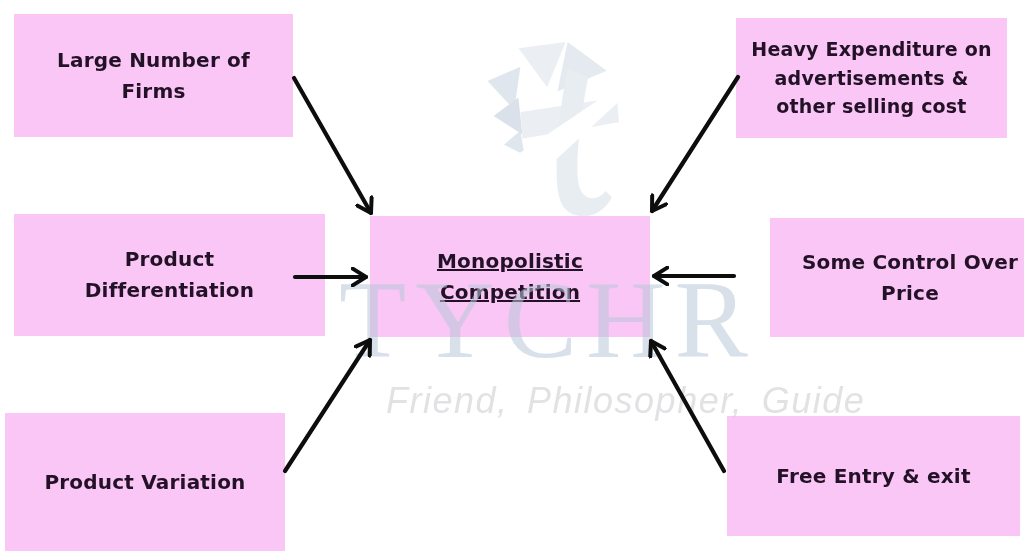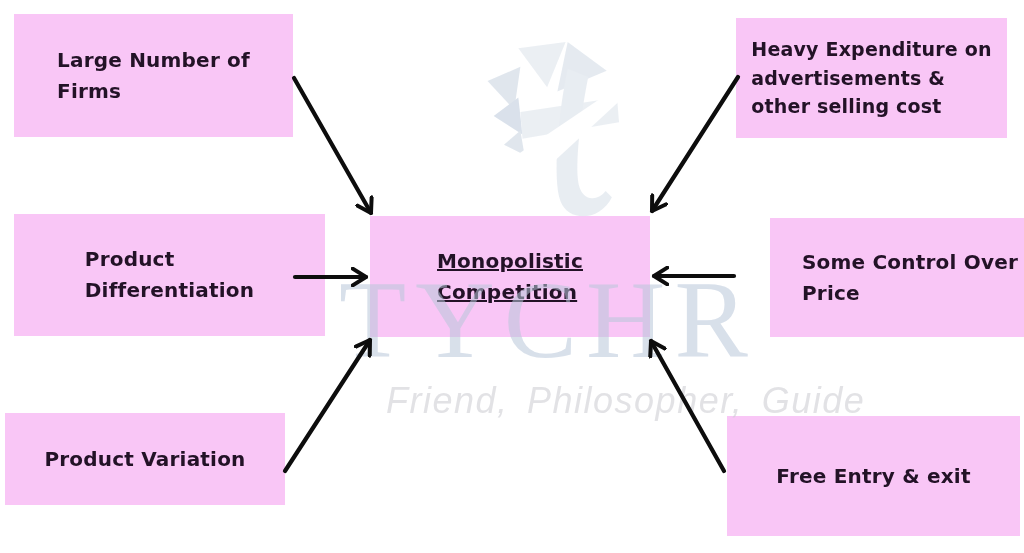--- a/index.html
+++ b/index.html
@@ -10,32 +10,33 @@
     overflow: hidden;
   }
   .stage { position: relative; width: 1024px; height: 553px; background: #ffffff; }
 
   
   .box {
     position: absolute;
     background: var(--box-fill, #f9c6f6);
     color: var(--box-text, #231227);
     display: flex; align-items: center; justify-content: center;
+    text-align: center;
     font-weight: 700;
     font-size: 20px;
     line-height: 1.55;
     white-space: pre-line;
     z-index: 2;
     letter-spacing: 0.2px;
   }
   .box-top-left     { left: 14px;  top: 14px;  width: 279px; height: 123px; }
   .box-top-right    { left: 736px; top: 18px;  width: 271px; height: 120px; font-size: 19px; line-height: 1.5; }
   .box-middle-left  { left: 14px;  top: 214px; width: 311px; height: 122px; }
   .box-middle-right { left: 770px; top: 218px; width: 280px; height: 119px; }
-  .box-bottom-left  { left: 5px;   top: 413px; width: 280px; height: 92px; }
+  .box-bottom-left  { left: 5px;   top: 413px; width: 280px; height: 138px; }
   .box-bottom-right { left: 727px; top: 416px; width: 293px; height: 120px; }
   .box-center       { left: 370px; top: 216px; width: 280px; height: 121px; text-decoration: underline; }
 
   
   .watermark { position: absolute; inset: 0; z-index: 3; opacity: 0.55; pointer-events: none; }
   .wm-brand {
     position: absolute; left: 331px; top: 258px;
     font-family: "Liberation Serif", "DejaVu Serif", serif;
     font-size: 110px; line-height: 125px;
     letter-spacing: 9px;

